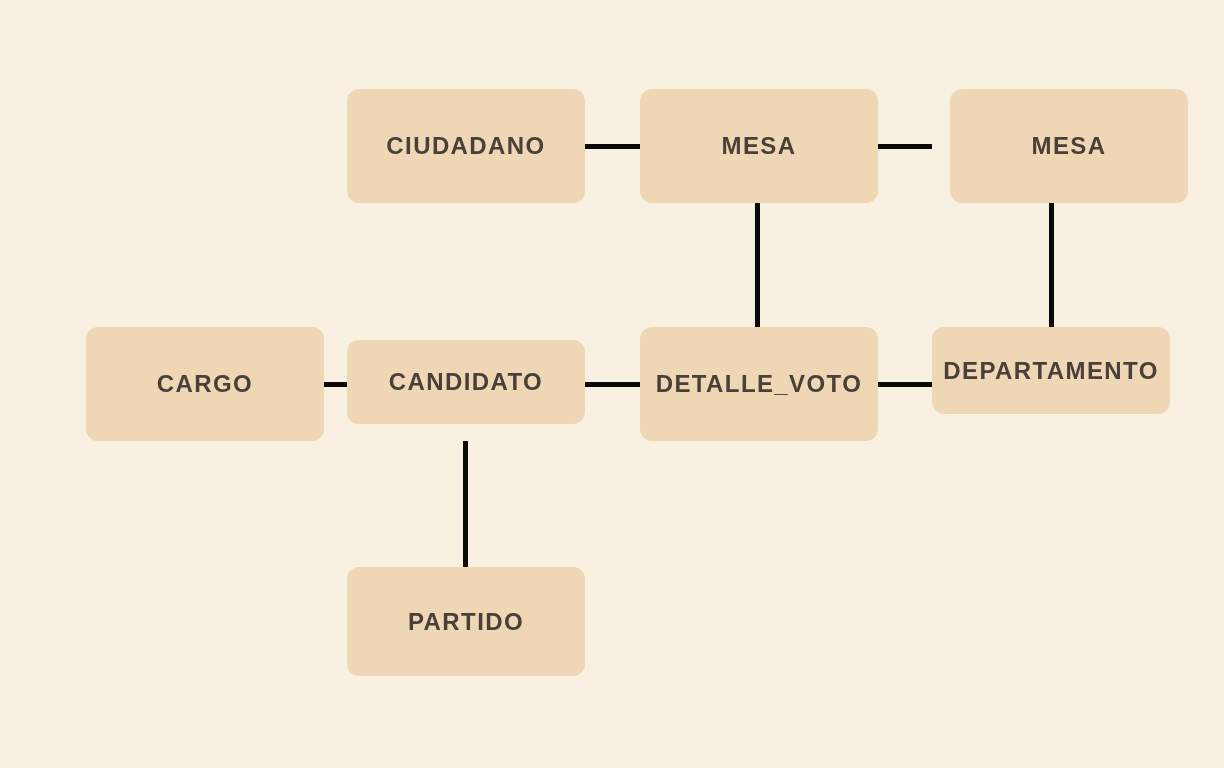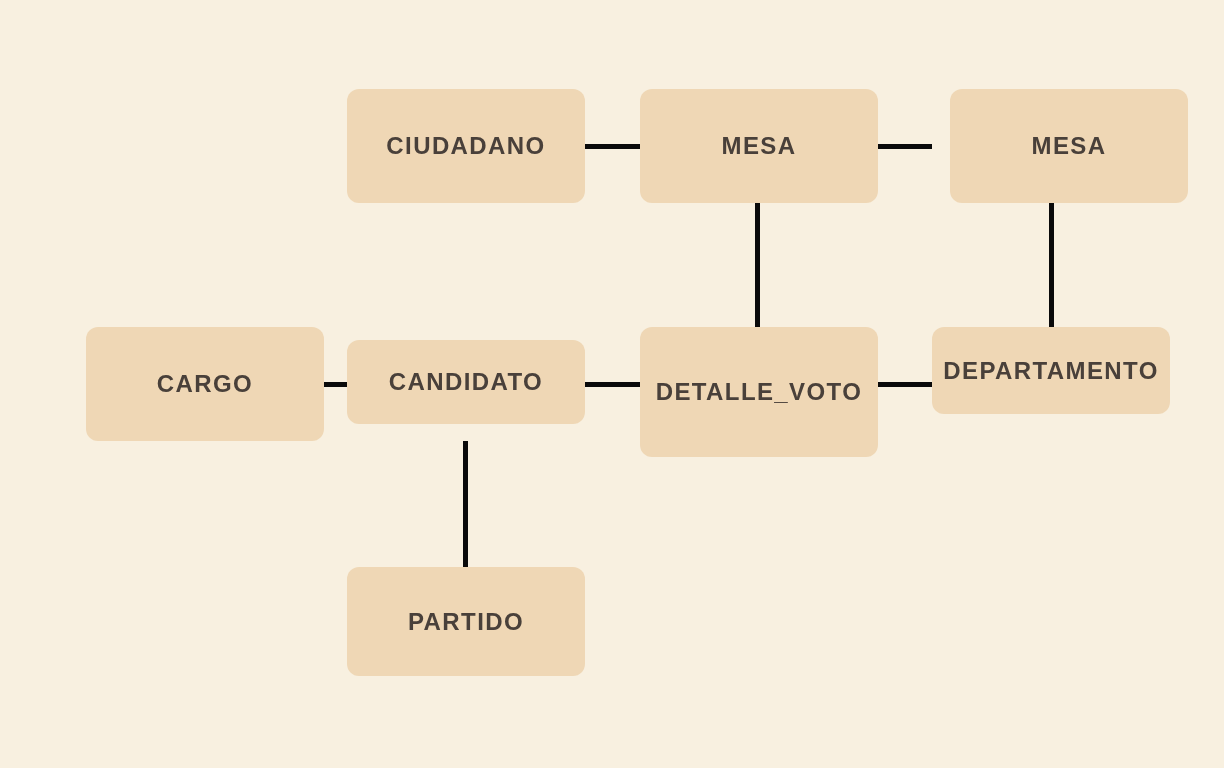--- a/index.html
+++ b/index.html
@@ -40,21 +40,21 @@
     white-space: nowrap;
     line-height: 1;
     font-family: "Liberation Sans", "DejaVu Sans", sans-serif;
   }
   
   .n-ciudadano    { left: 347px;  top: 89px;  width: 238px; height: 114px; }
   .n-voto         { left: 640px;  top: 89px;  width: 238px; height: 114px; }
   .n-mesa         { left: 932px;  top: 89px;  width: 238px; height: 114px; margin-left: 18px; }
   .n-cargo        { left: 54px;   top: 327px; width: 238px; height: 114px; margin-left: 32px; }
   .n-candidato    { left: 347px;  top: 340px; width: 238px; height: 84px; }
-  .n-detalle-voto { left: 640px;  top: 327px; width: 238px; height: 130px; }
+  .n-detalle-voto { left: 640px;  top: 327px; width: 238px; height: 114px; }
   .n-departamento { left: 932px;  top: 327px; width: 238px; height: 87px; }
   .n-partido      { left: 347px;  top: 567px; width: 238px; height: 109px; }
   
   .e-ciudadano-voto      { left: 585px;  top: 144px; width: 55px;  height: 5px; }
   .e-voto-mesa           { left: 878px;  top: 144px; width: 54px;  height: 5px; }
   .e-voto-detalle        { left: 755px;  top: 203px; width: 5px;   height: 124px; }
   .e-mesa-departamento   { left: 1049px; top: 203px; width: 5px;   height: 124px; }
   .e-cargo-candidato     { left: 292px;  top: 382px; width: 55px;  height: 5px; }
   .e-candidato-detalle   { left: 585px;  top: 382px; width: 55px;  height: 5px; }
   .e-detalle-departamento{ left: 878px;  top: 382px; width: 54px;  height: 5px; }

